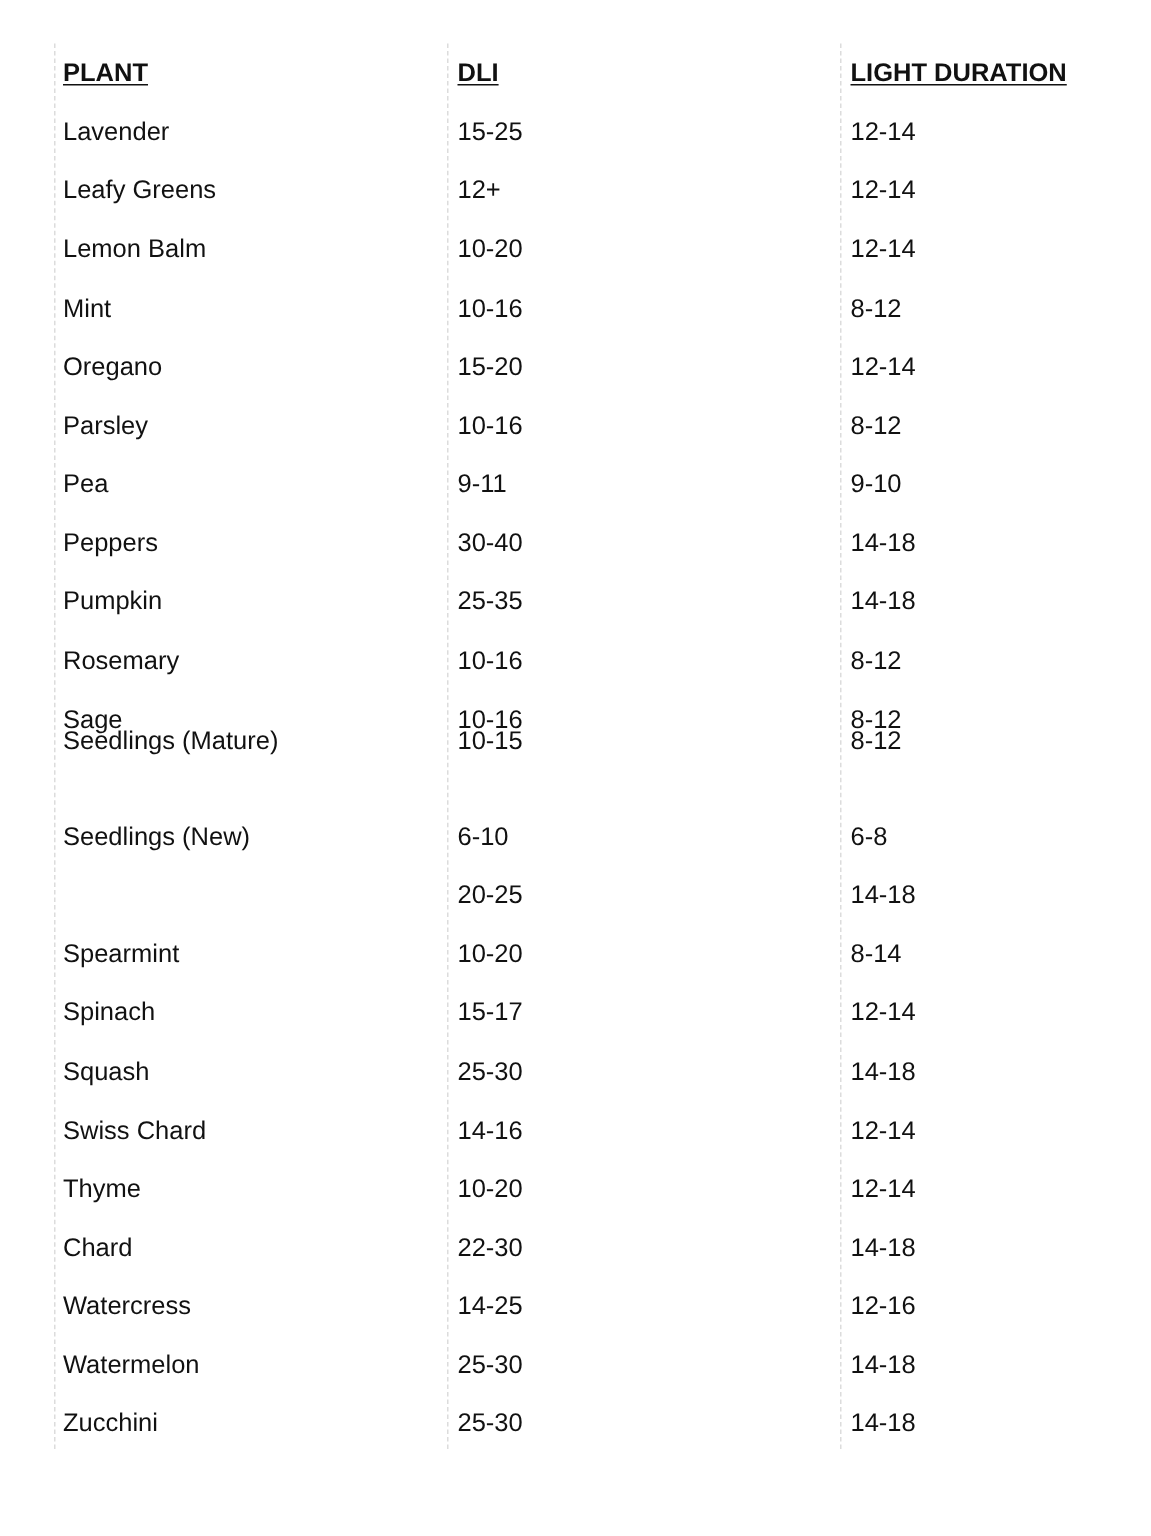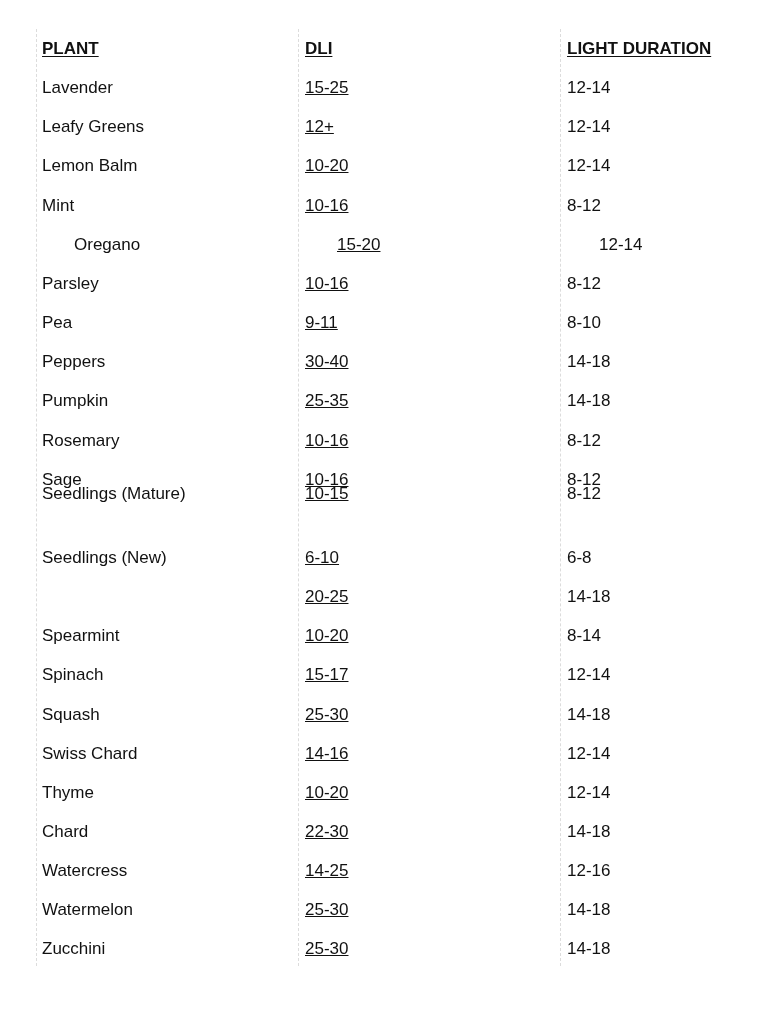--- a/index.html
+++ b/index.html
@@ -4,21 +4,21 @@
 <style>
   html, body { margin: 0; padding: 0; background: #ffffff; }
   body { width: 767px; height: 1024px; position: relative; overflow: hidden;
          font-family: "Liberation Sans", sans-serif; color: #111111; }
   .table { position: absolute; left: 36px; top: 29px; width: 720px; height: 937px; }
   .vline { position: absolute; top: 0; bottom: 0; width: 0;
            border-left: 1px dashed #dcdcdc; }
   .row { position: absolute; left: 0; right: 0; height: 39px; }
   .cell { position: absolute; top: 0; font-size: 17px; line-height: 39px; white-space: nowrap; }
   .c0 { left: 6px; }
-  .c1 { left: 269px; text-decoration: underline; }
+  .c1 { left: 269px; }
   .c2 { left: 531px; }
   .hdr .cell { font-weight: bold; text-decoration: underline; text-underline-offset: 2px; text-align: center; }
 </style>
 </head>
 <body>
 
 <div class="table" id="tbl">
   <div class="vline" style="left:0"></div>
   <div class="vline" style="left:262px"></div>
   <div class="vline" style="left:524px"></div>
@@ -41,34 +41,34 @@
     <div class="row" style="top: 117.45px;">
       <span class="cell c0">Lemon Balm</span>
       <span class="cell c1">10-20</span>
       <span class="cell c2">12-14</span>
     </div>
     <div class="row" style="top: 156.6px;">
       <span class="cell c0">Mint</span>
       <span class="cell c1">10-16</span>
       <span class="cell c2">8-12</span>
     </div>
-    <div class="row" style="top: 195.75px; margin-left: 32px;">
+    <div class="row" style="top: 195.75px;">
       <span class="cell c0">Oregano</span>
       <span class="cell c1">15-20</span>
       <span class="cell c2">12-14</span>
     </div>
     <div class="row" style="top: 234.9px;">
       <span class="cell c0">Parsley</span>
       <span class="cell c1">10-16</span>
       <span class="cell c2">8-12</span>
     </div>
     <div class="row" style="top: 274.05px;">
       <span class="cell c0">Pea</span>
       <span class="cell c1">9-11</span>
-      <span class="cell c2">8-10</span>
+      <span class="cell c2">9-10</span>
     </div>
     <div class="row" style="top: 313.2px;">
       <span class="cell c0">Peppers</span>
       <span class="cell c1">30-40</span>
       <span class="cell c2">14-18</span>
     </div>
     <div class="row" style="top: 352.35px;">
       <span class="cell c0">Pumpkin</span>
       <span class="cell c1">25-35</span>
       <span class="cell c2">14-18</span>

